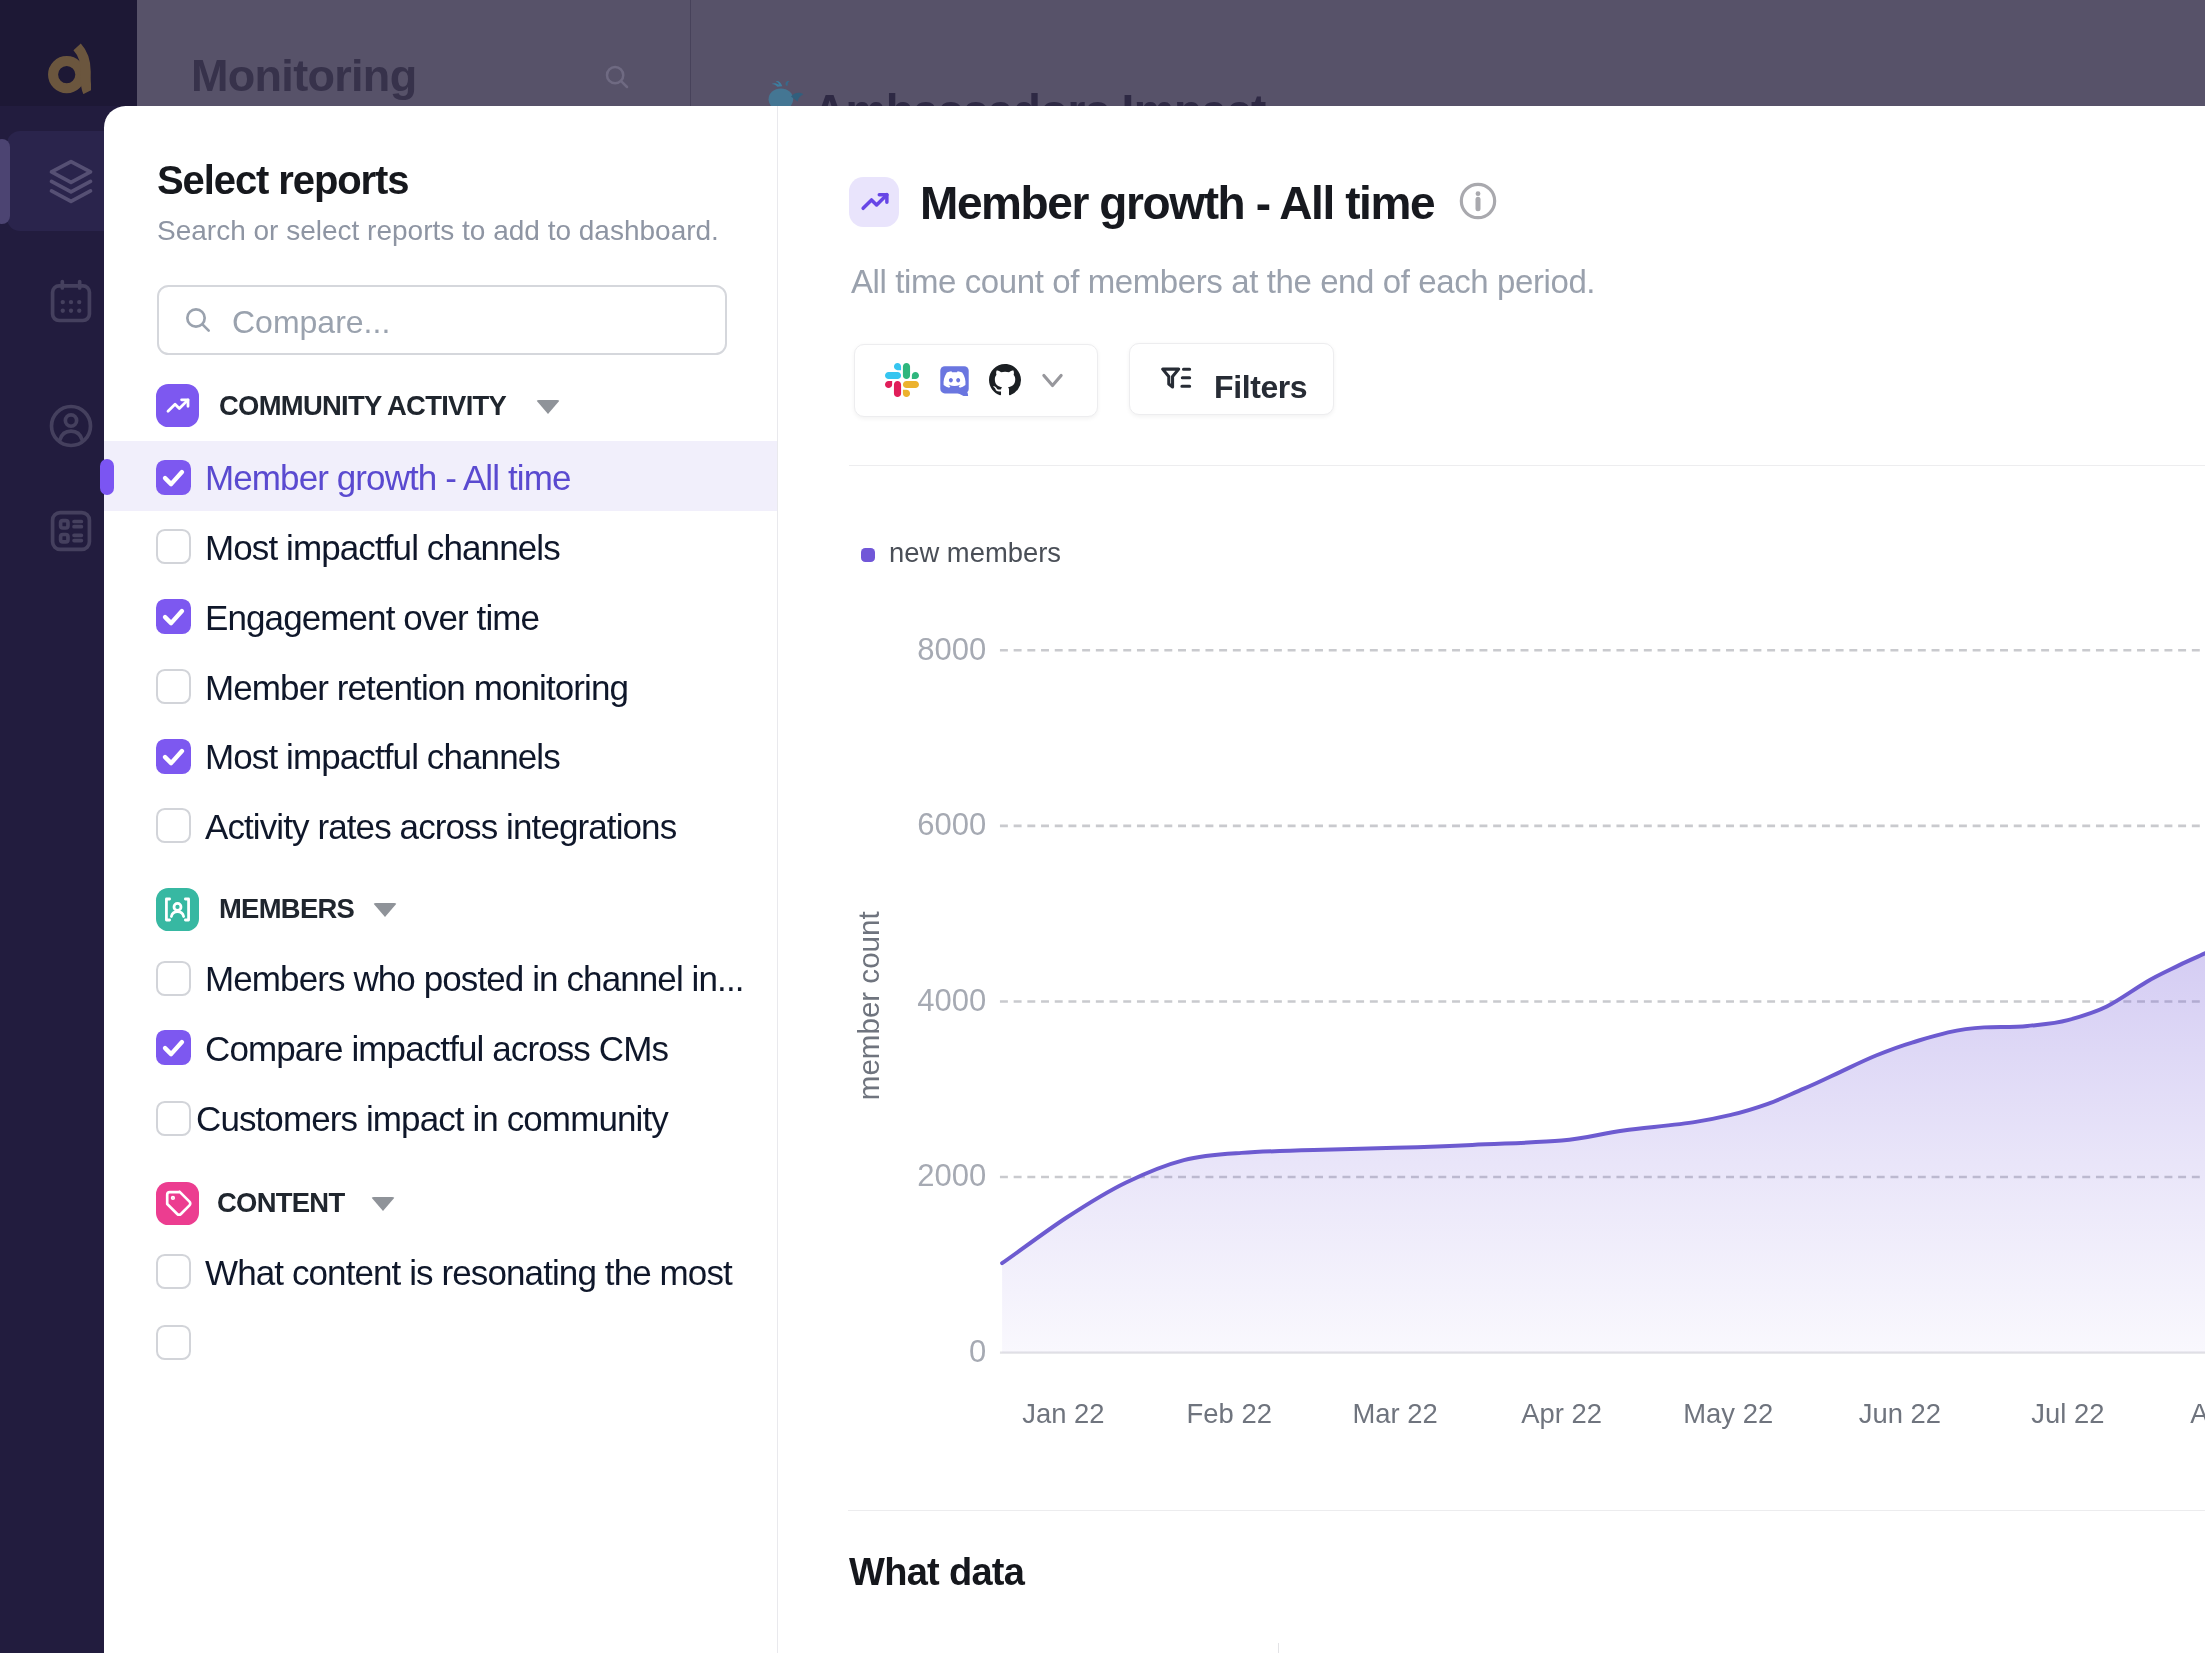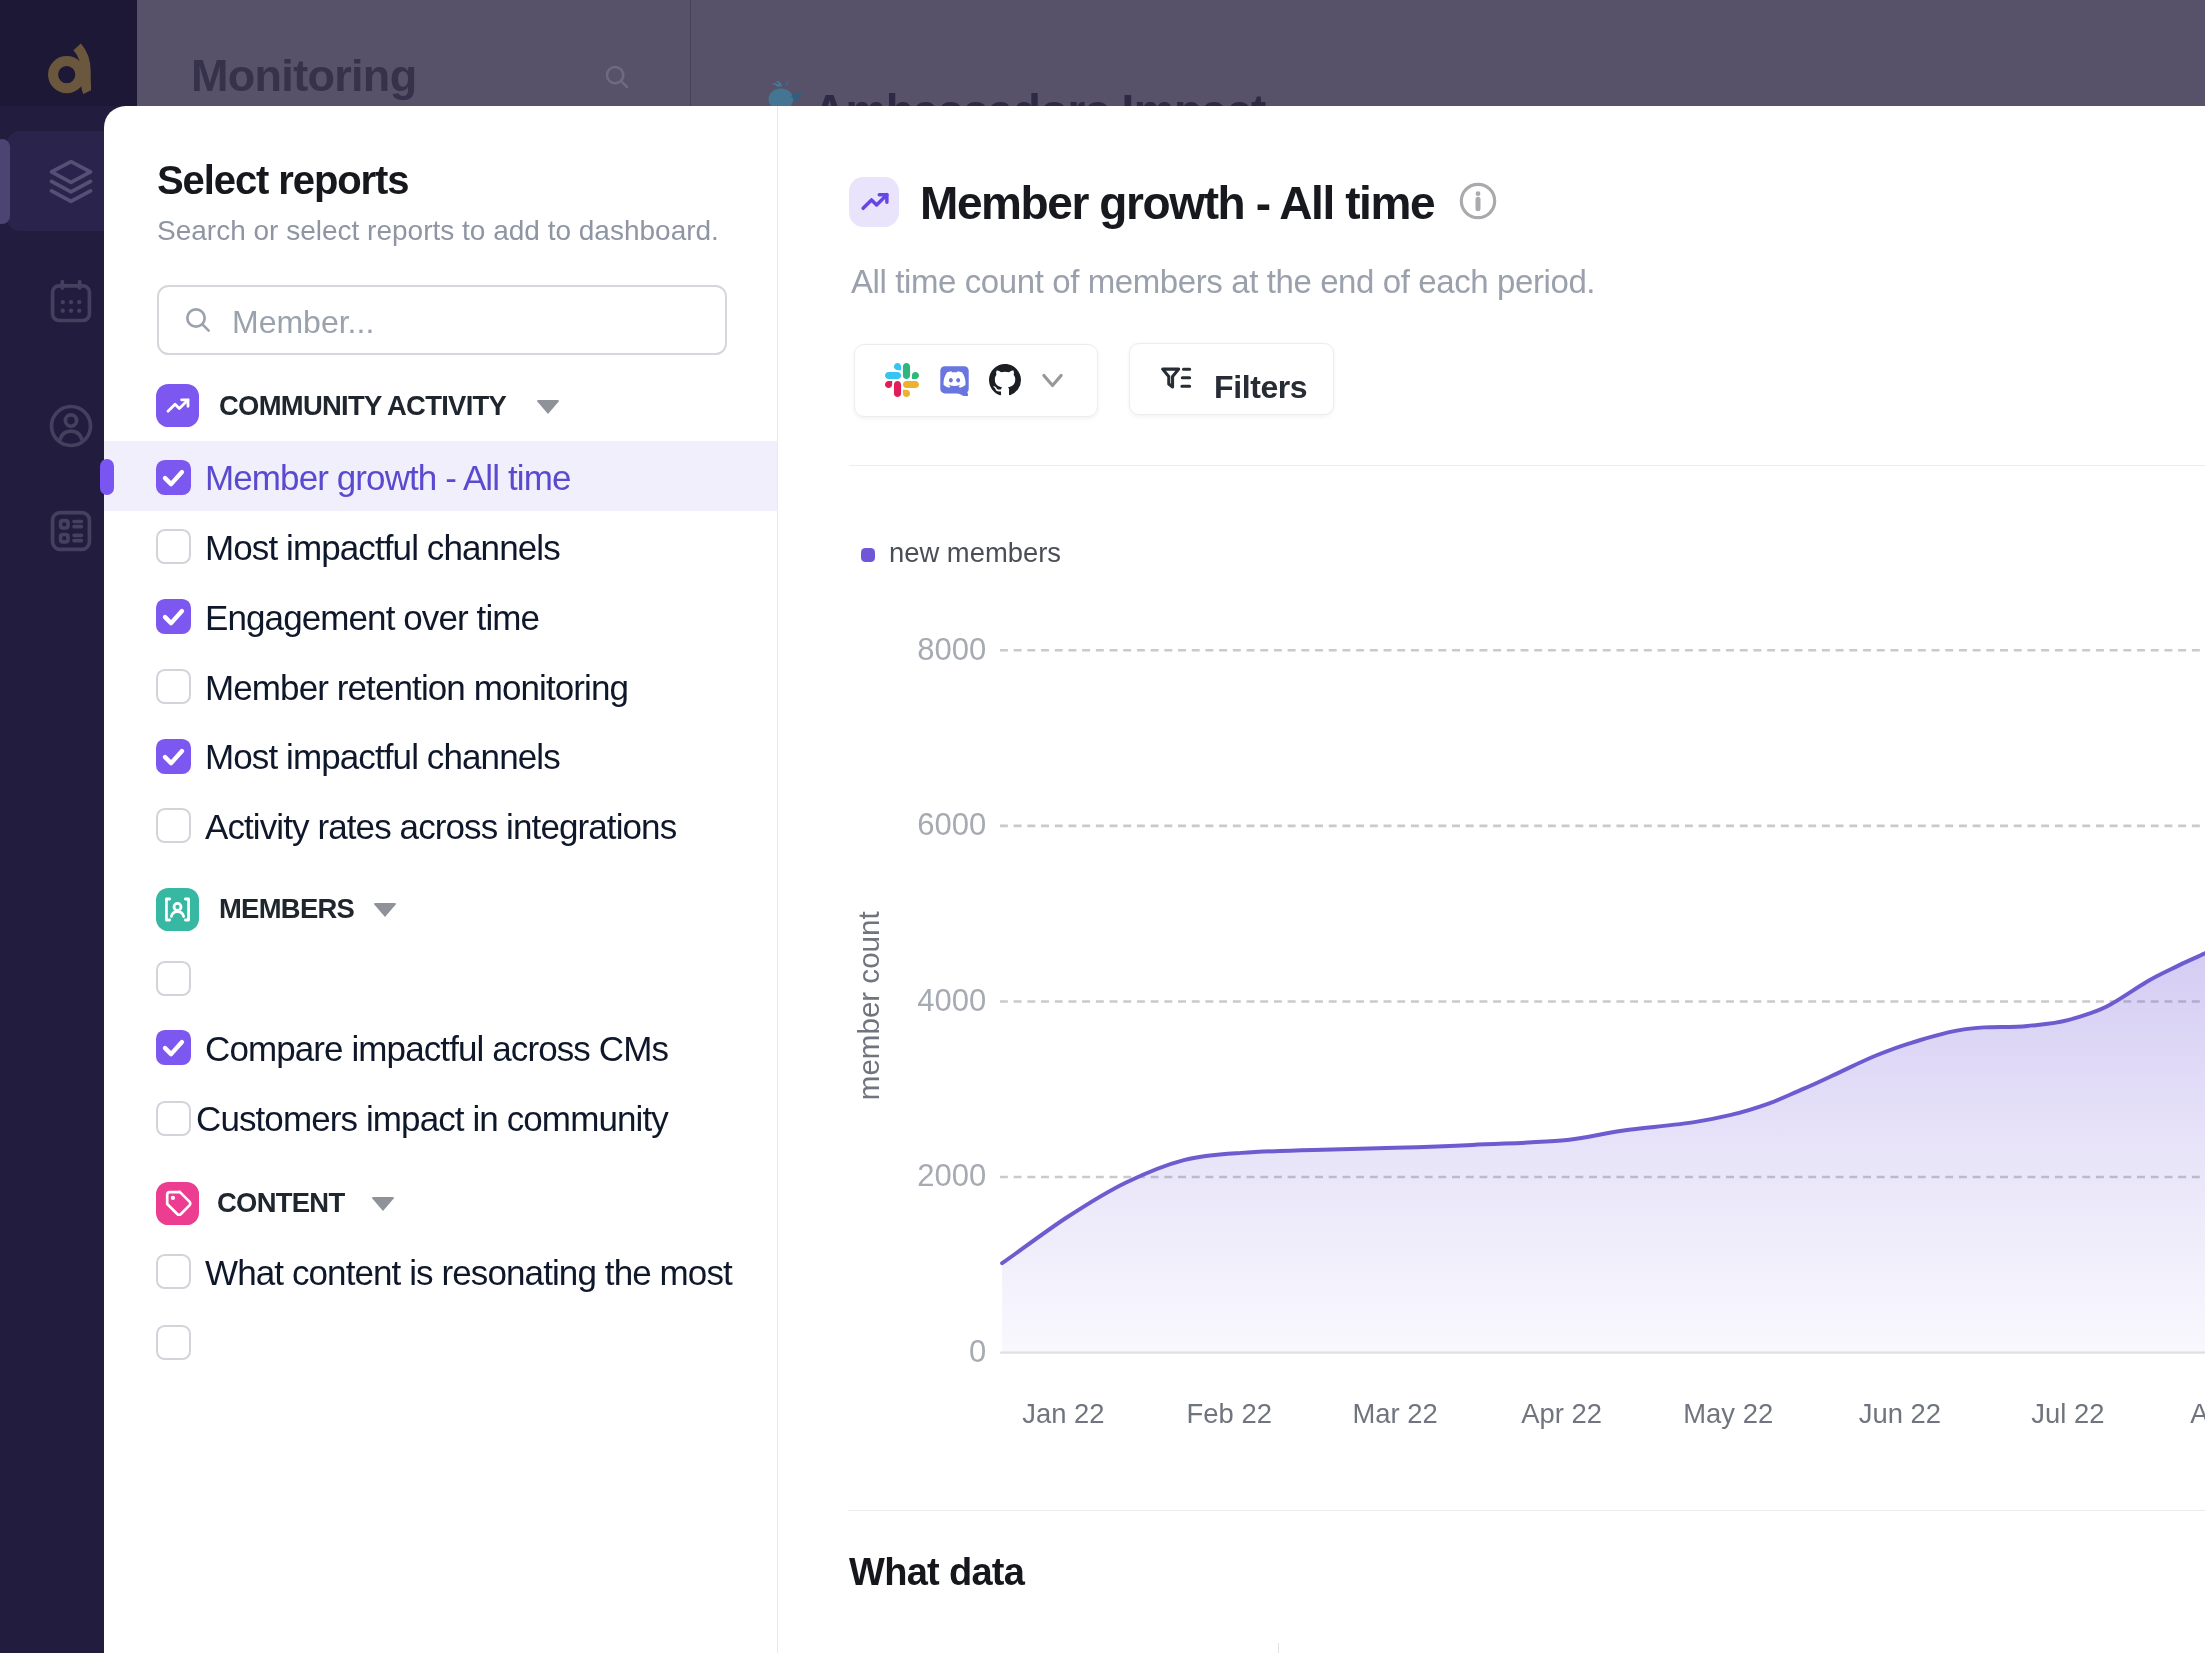--- a/index.html
+++ b/index.html
@@ -124,21 +124,21 @@
   <div class="abs" id="modal"></div>
   <div class="abs" id="col-divider"></div>
 
   <div class="abs" id="sel-title">Select reports</div>
   <div class="abs" id="sel-sub">Search or select reports to add to dashboard.</div>
   <div class="abs" id="searchbox"></div>
   <svg class="abs" style="left:182px; top:304px;" width="32" height="32" viewBox="0 0 24 24" fill="none" stroke="#9aa2ae" stroke-width="2" stroke-linecap="round">
       <circle cx="10.5" cy="10.5" r="6.5"></circle>
       <path d="M15.5 15.5 L20 20"></path>
     </svg>
-  <div class="abs" id="search-ph">Member...</div>
+  <div class="abs" id="search-ph">Compare...</div>
 
   <div class="abs row-hl"></div>
 
   <div class="abs sec-icon" style="left:156px; top:384px; background:#7d58f0;"></div>
   <svg class="abs" style="left:162px; top:390px;" width="32" height="32" viewBox="0 0 24 24" fill="none" stroke="#ffffff" stroke-width="2.1" stroke-linecap="round" stroke-linejoin="round">
     <path d="M4.5 16 L9.8 10.7 L13 13.9 L19.5 7.4"></path>
       <path d="M14.7 7.4 H19.5 V12.2"></path>
   </svg>
   <div class="abs sec-head" style="left:219px; top:390px;">COMMUNITY ACTIVITY</div>
   <div class="abs tri" style="left:536px; top:400px;"></div>
@@ -177,20 +177,21 @@
   <svg class="abs" style="left:160px; top:892px;" width="35" height="35" viewBox="0 0 24 24" fill="none" stroke="#ffffff" stroke-width="1.9" stroke-linecap="round" stroke-linejoin="round">
     <path d="M6.6 4.8 H4.4 V19.2 H6.6"></path>
     <path d="M17.4 4.8 H19.6 V19.2 H17.4"></path>
     <circle cx="12" cy="10.2" r="2.4"></circle>
     <path d="M7.8 16.8 C8.3 14.6 10 13.5 12 13.5 C14 13.5 15.7 14.6 16.2 16.8"></path>
   </svg>
   <div class="abs sec-head" style="left:219px; top:893px;">MEMBERS</div>
   <div class="abs tri" style="left:373px; top:903px;"></div>
 
   <div class="abs cb off" style="left:156px; top:961px;"></div>
+  <div class="abs rowlab" style="left:205px; top:959px;">Members who posted in channel in...</div>
 
   <div class="abs cb on" style="left:156px; top:1030px;">
       <svg width="29" height="29" viewBox="0 0 24 24" fill="none" stroke="#fff" stroke-width="3.6" stroke-linecap="round" stroke-linejoin="round">
         <path d="M5 12.5 L10 17.5 L19 7.5"></path>
       </svg>
     </div>
   <div class="abs rowlab" style="left:205px; top:1029px;">Compare impactful across CMs</div>
 
   <div class="abs cb off" style="left:156px; top:1101px;"></div>
   <div class="abs rowlab" style="left:196px; top:1099px;">Customers impact in community</div>

